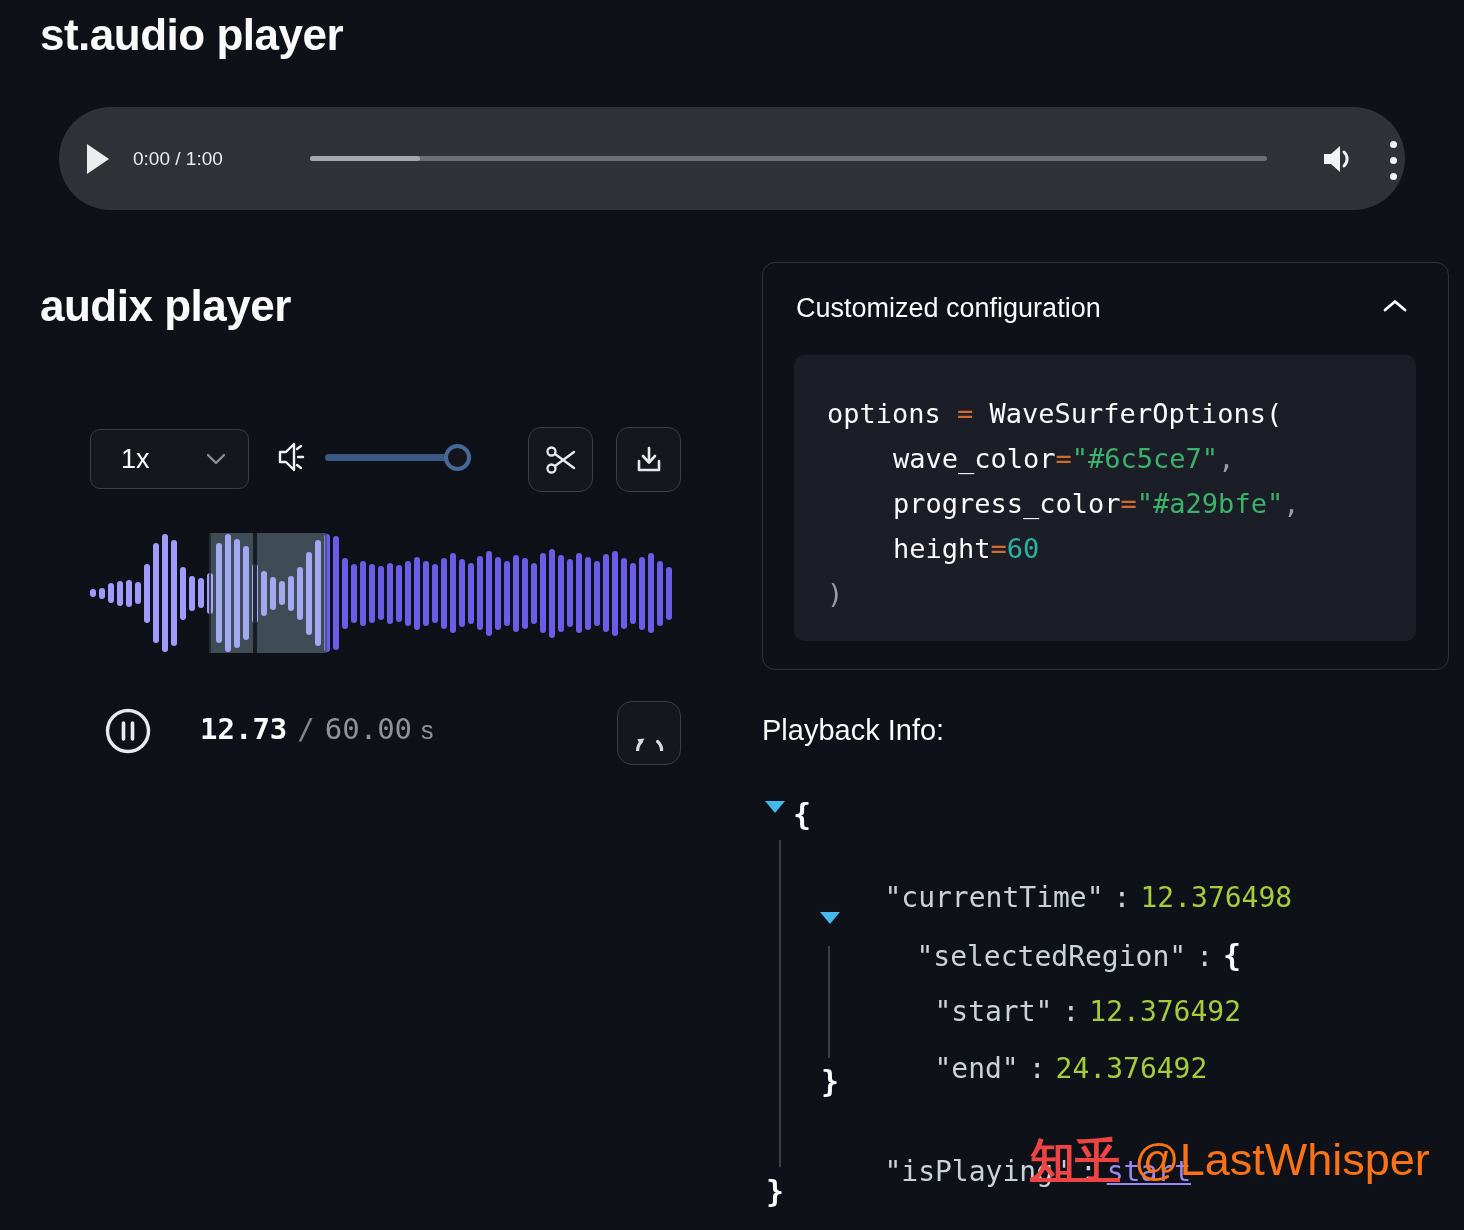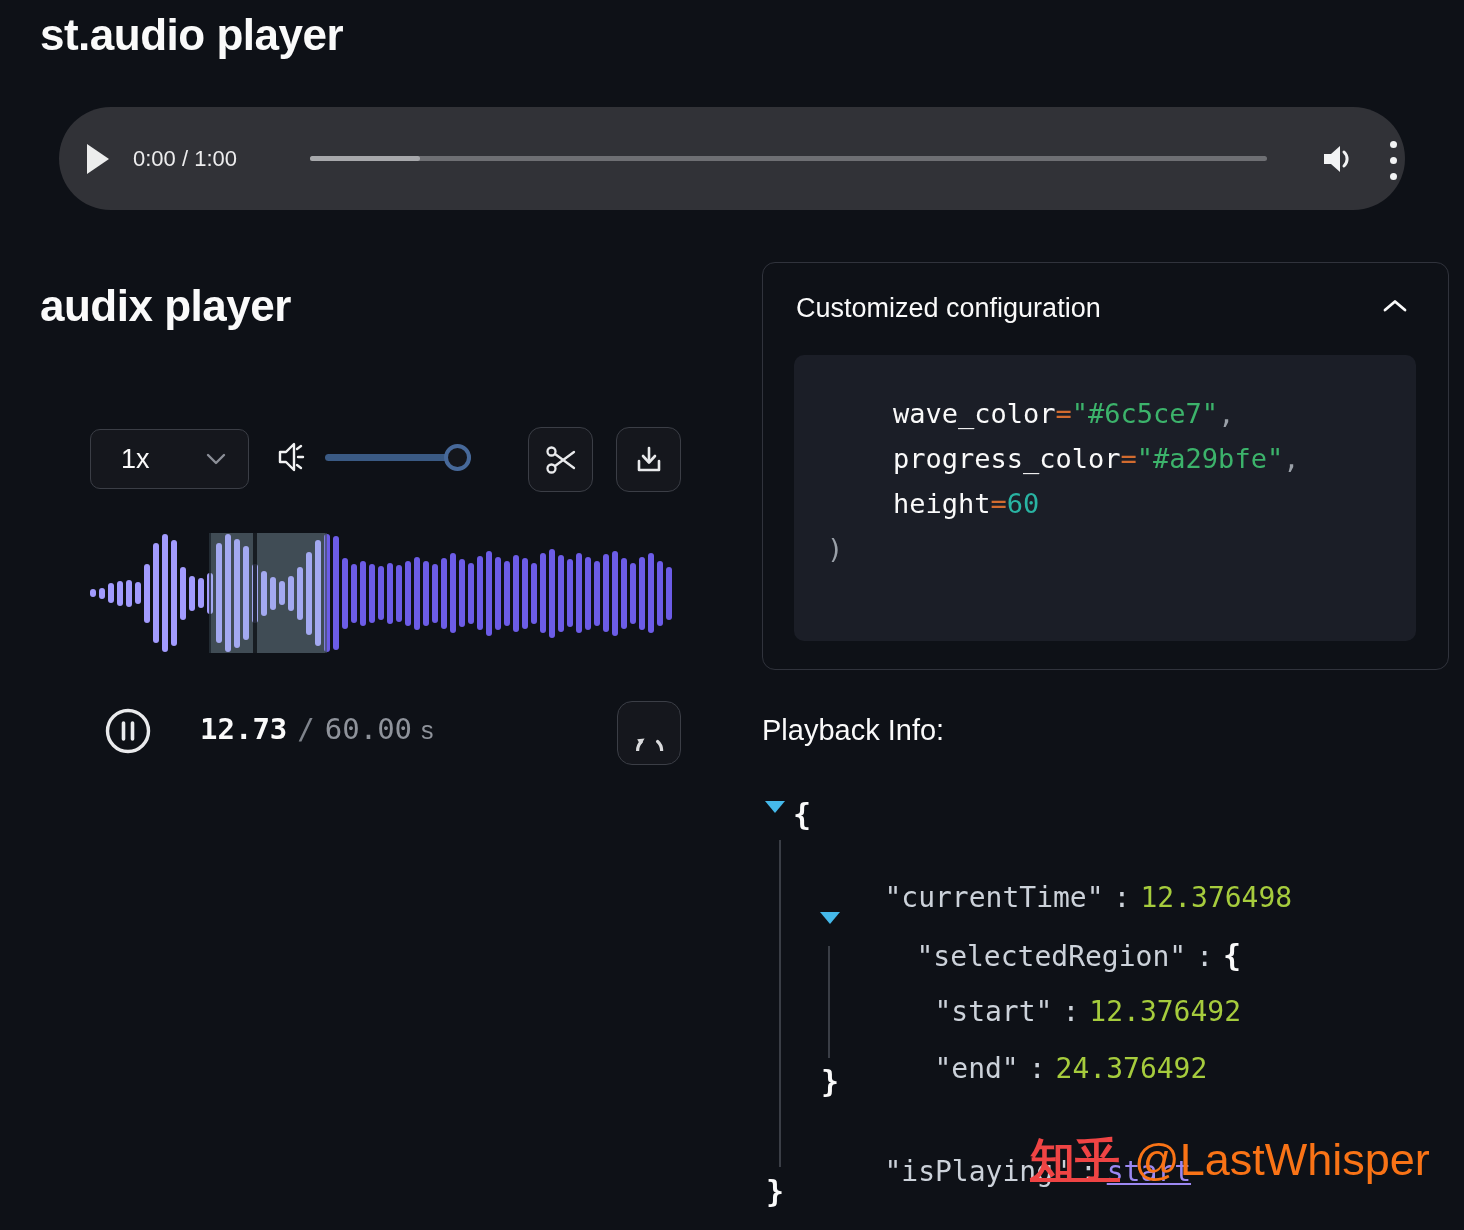--- a/index.html
+++ b/index.html
@@ -8,21 +8,21 @@
   .abs{position:absolute;}
 
   
   .h1{font-size:44px;font-weight:700;letter-spacing:-0.5px;color:#fafafa;}
 
   
   .audio-bar{left:59px;top:107px;width:1346px;height:103px;border-radius:52px;background:#313237;}
   .play-tri{left:28px;top:37px;width:0;height:0;border-top:15px solid transparent;
             border-bottom:15px solid transparent;border-left:22px solid #eceded;cursor:pointer;}
   .audio-time{left:74px;top:0;height:103px;display:flex;align-items:center;
-              font-size:22px;color:#ededee;}
+              font-size:19px;color:#ededee;}
   .audio-track{left:251px;top:49px;width:957px;height:5px;border-radius:3px;background:#6e6f73;}
   .audio-buffered{position:absolute;left:0;top:0;height:100%;border-radius:3px;background:#a7a8ab;}
   .kebab{left:1331px;top:34px;width:10px;display:flex;flex-direction:column;gap:9px;cursor:pointer;}
   .kebab i{width:7px;height:7px;border-radius:50%;background:#f2f3f4;}
 
   
   .btn-box{background:#15171d;border:1px solid #3b3e46;border-radius:13px;
            display:flex;align-items:center;justify-content:center;cursor:pointer;}
   .speed{left:90px;top:429px;width:157px;height:58px;border-radius:10px;justify-content:flex-start;}
   .speed-label{margin-left:30px;font-size:27px;color:#fafafa;}
@@ -255,20 +255,21 @@
   </div>
 
   <div class="abs expander">
     <div class="abs exp-title">Customized configuration</div>
     <div class="abs exp-chev">
       <svg width="24" height="14" viewBox="0 0 24 14">
           <polyline points="2,11 12,2.5 22,11" stroke="#fafafa" stroke-width="2.8" fill="none" stroke-linecap="round" stroke-linejoin="round"></polyline>
         </svg>
     </div>
     <div class="abs codeblock">
+      <div><span class="c-plain">options</span><span class="c-op"> = </span><span class="c-plain">WaveSurferOptions(</span></div>
       <div class="indent"><span class="c-plain">wave_color</span><span class="c-op">=</span><span class="c-str">"#6c5ce7"</span><span class="c-pun">,</span></div>
       <div class="indent"><span class="c-plain">progress_color</span><span class="c-op">=</span><span class="c-str">"#a29bfe"</span><span class="c-pun">,</span></div>
       <div class="indent"><span class="c-plain">height</span><span class="c-op">=</span><span class="c-num">60</span></div>
       <div><span class="c-pun">)</span></div>
     </div>
   </div>
 
   <div class="abs pb-label">Playback Info:</div>
 
   <div class="abs tri" style="left:765px;top:801px;"></div>

